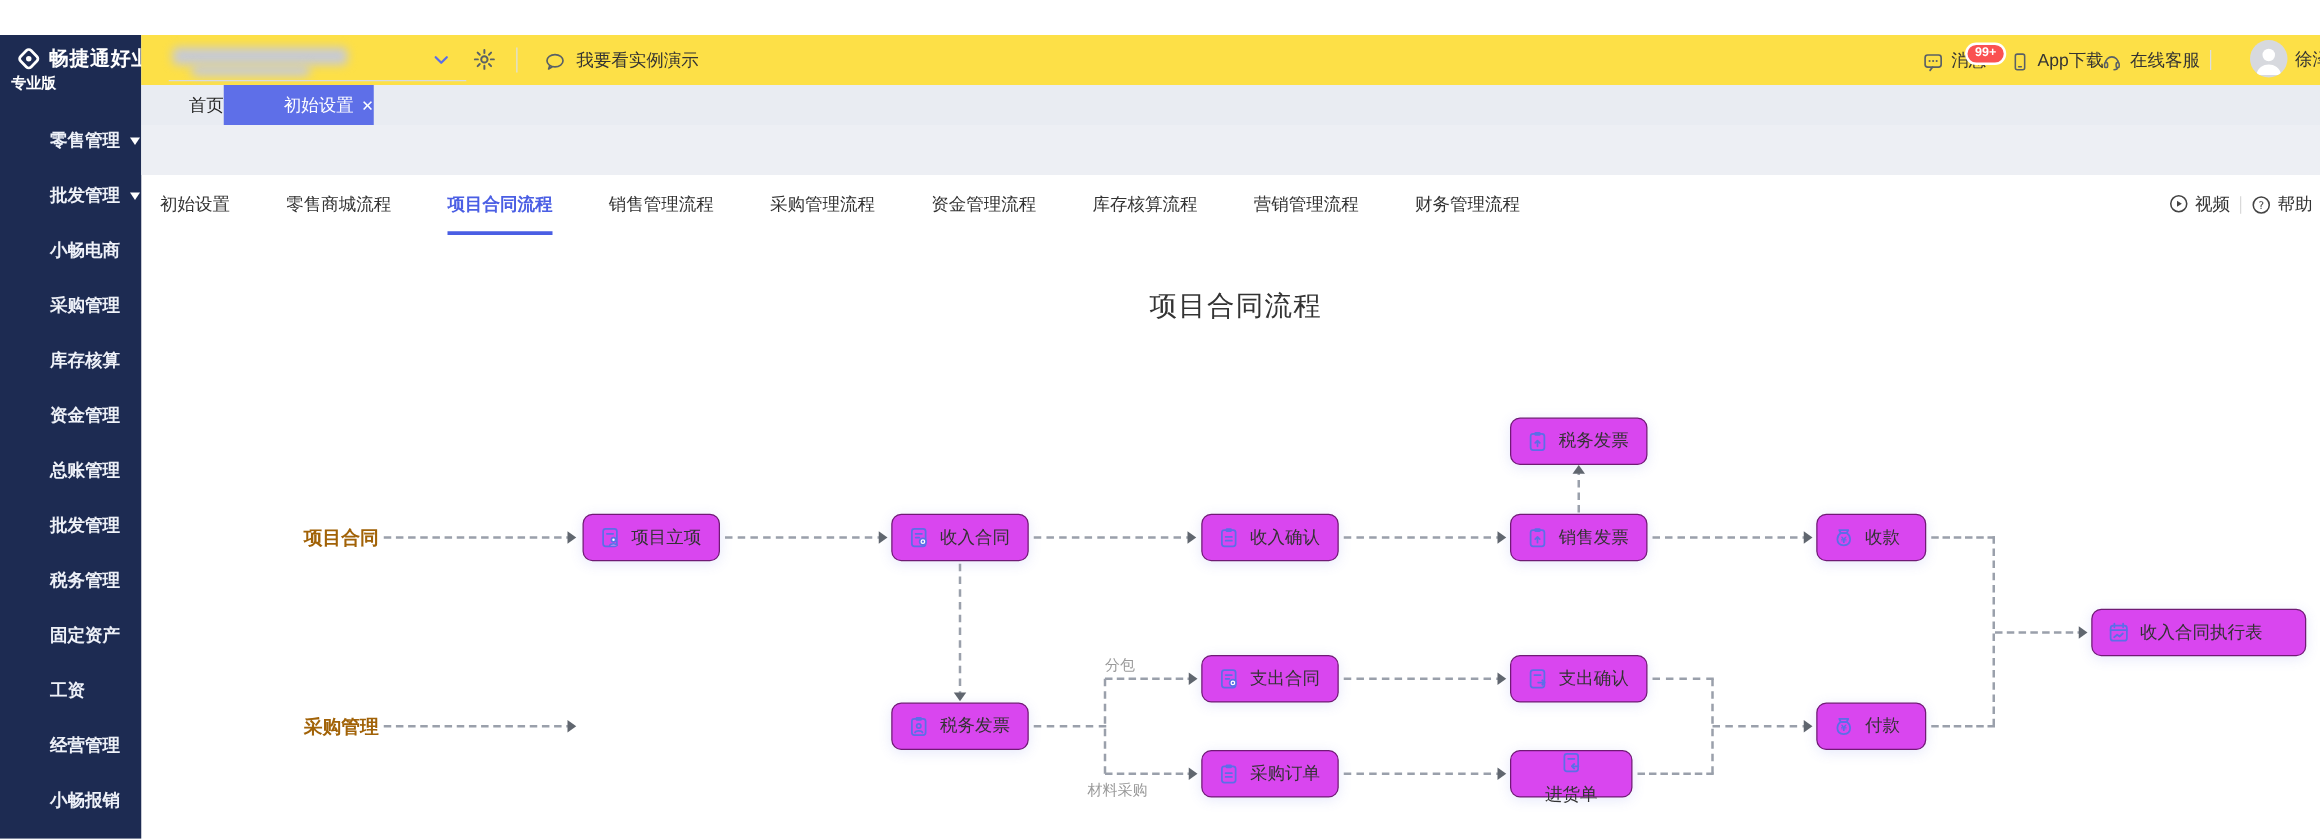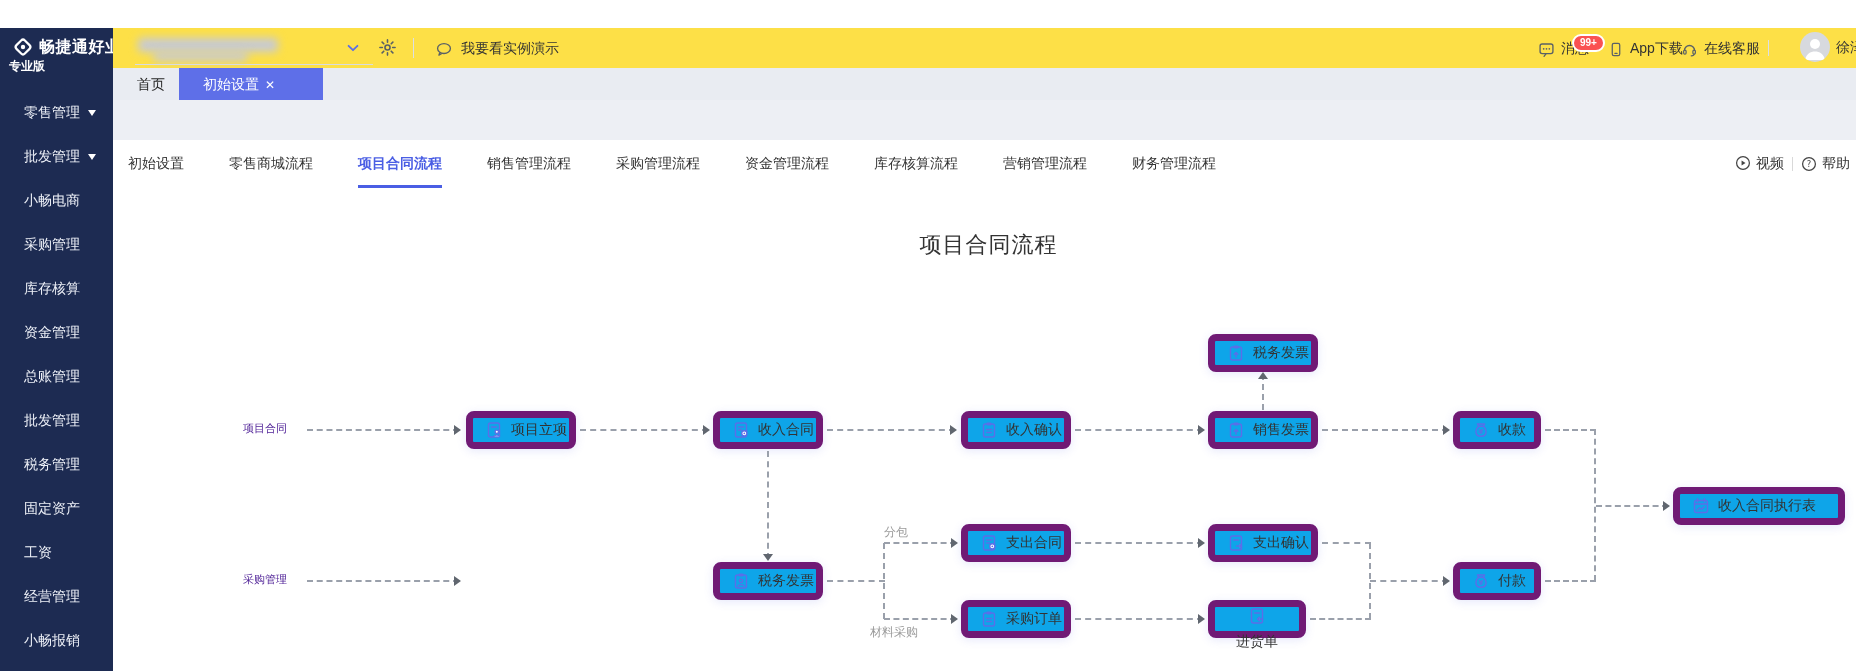--- a/index.html
+++ b/index.html
@@ -6,42 +6,42 @@
   body{width:1856px;height:671px;position:relative;overflow:hidden;
        font-family:"Liberation Sans","DejaVu Sans",sans-serif;color:#333;}
   .abs{position:absolute;}
 
   
   #sidebar{left:0;top:28px;width:113px;height:643px;background:#1d2b52;}
   #logo-row{position:absolute;left:12px;top:8px;display:flex;align-items:center;gap:5px;}
   #brand{color:#fff;font-size:16px;font-weight:bold;white-space:nowrap;letter-spacing:.5px;}
   #edition{position:absolute;left:9px;top:30px;color:#fff;font-size:12px;font-weight:bold;}
   #menu{position:absolute;left:0;top:62px;width:113px;}
-  .mi{height:44px;line-height:44px;padding-left:24px;color:#eef1f8;font-size:14px;
-      font-weight:normal;white-space:nowrap;cursor:pointer;}
+  .mi{height:44px;line-height:44px;padding-left:40px;color:#eef1f8;font-size:14px;
+      font-weight:bold;white-space:nowrap;cursor:pointer;}
   .caret{display:inline-block;width:0;height:0;margin-left:8px;vertical-align:middle;
          border:4.5px solid transparent;border-top:6px solid #fff;border-bottom:0;}
 
   
   #topstrip{left:0;top:0;width:1856px;height:28px;background:#fff;}
   #header{left:113px;top:28px;width:1804px;height:40px;background:#fde047;}
   .blur-blob{position:absolute;background:#c7cad4;border-radius:4px;filter:blur(4px);}
   #sel-underline{position:absolute;left:22px;top:36px;width:238px;border-bottom:1px solid #d8dbe2;}
   .hicon{position:absolute;display:flex;align-items:center;}
   .htext{font-size:14px;color:#333;white-space:nowrap;}
   .hdivider{position:absolute;width:1px;background:#dcdfe4;}
   #msg-badge{position:absolute;left:1459px;top:6px;background:#fa5151;color:#fff;font-size:10px;
              font-weight:bold;padding:1px 6px;border-radius:9px;border:2px solid #fff;line-height:12px;}
   #avatar{position:absolute;left:1687px;top:4px;width:30px;height:30px;border-radius:50%;
           background:#d7d9de;overflow:hidden;}
   #username{position:absolute;left:1723px;top:11px;font-size:14px;color:#333;white-space:nowrap;}
 
   
   #tabrow{left:113px;top:68px;width:1743px;height:32px;background:#e9ecf2;}
-  .wtab{position:absolute;top:0;height:32px;line-height:32px;text-align:left;font-size:14px;cursor:pointer;padding-left:24px;}
+  .wtab{position:absolute;top:0;height:32px;line-height:32px;text-align:right;font-size:14px;cursor:pointer;}
   #tab-home{left:0;width:66px;color:#262626;}
   #tab-current{left:66px;width:120px;background:#5e6fe8;color:#fff;}
   .tab-close{margin-left:6px;font-size:12px;cursor:pointer;}
   .tab-close:before{content:"✕";}
   #graystrip{left:113px;top:100px;width:1743px;height:40px;background:#edeff4;}
 
   
   #panel{left:121px;top:140px;width:1735px;height:531px;background:#fff;}
 
   
@@ -52,25 +52,25 @@
   #subnav-actions{position:absolute;right:6px;top:15px;display:flex;align-items:center;gap:8px;
                   font-size:14px;color:#333;white-space:nowrap;}
   .vdiv{width:1px;height:14px;background:#d9d9d9;}
 
   
   #flow-title{position:absolute;left:121px;top:230px;width:1735px;text-align:center;
               font-size:22px;color:#333;font-weight:500;letter-spacing:1px;}
 
   
   .fnode{position:absolute;height:38px;box-sizing:border-box;display:flex;align-items:center;
-         gap:8px;padding:0 12px;background:#0ea5e9;border:7px solid #701a75;border-radius:8px;
+         gap:8px;padding:0 12px;background:#d946ef;border:1px solid #701a75;border-radius:8px;
          box-shadow:0 2px 10px rgba(101,115,232,.16);font-size:14px;color:#333;
          white-space:nowrap;cursor:pointer;}
   .fico{display:flex;align-items:center;}
-  .flabel{position:absolute;font-size:11px;font-weight:normal;color:#4c1d95;white-space:nowrap;}
+  .flabel{position:absolute;font-size:15px;font-weight:bold;color:#a16207;white-space:nowrap;}
   .blabel{position:absolute;font-size:12px;color:#9a9a9a;white-space:nowrap;}
   .dash-h{position:absolute;height:0;border-top:2px dashed #9aa0ab;}
   .dash-v{position:absolute;width:0;border-left:2px dashed #9aa0ab;}
   .a-r:after{content:"";position:absolute;right:-2px;top:-6px;border:5px solid transparent;
              border-right:0;border-left:7px solid #60666f;}
   .a-u:before{content:"";position:absolute;left:-6px;top:-2px;border:5px solid transparent;
               border-top:0;border-bottom:7px solid #60666f;}
   .a-d:after{content:"";position:absolute;left:-6px;bottom:-2px;border:5px solid transparent;
              border-bottom:0;border-top:7px solid #60666f;}
   svg{display:block;}

